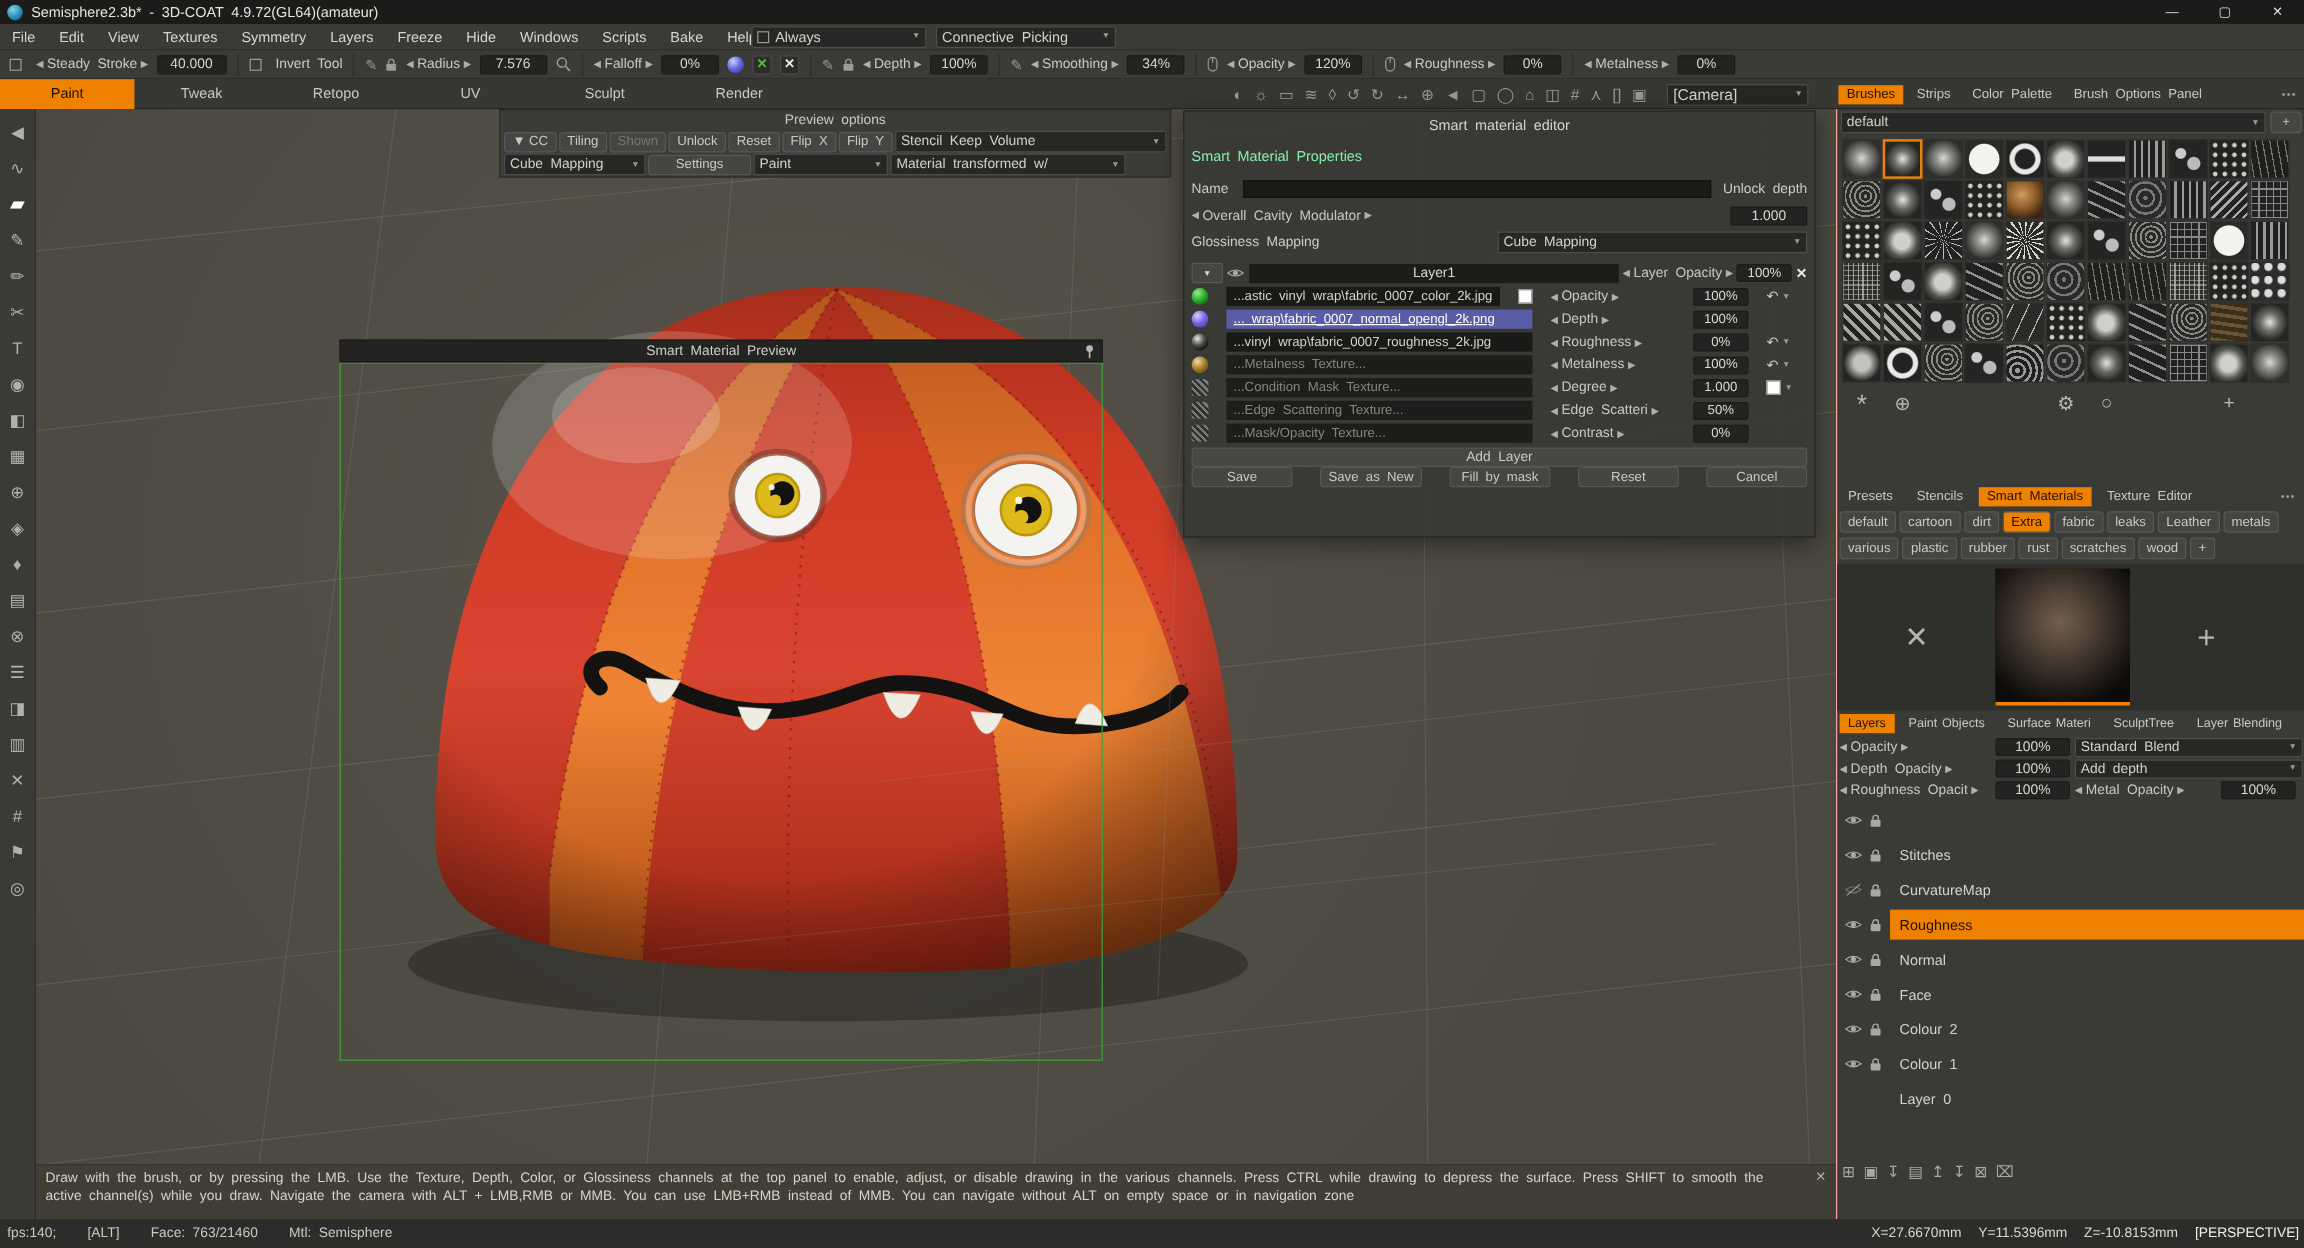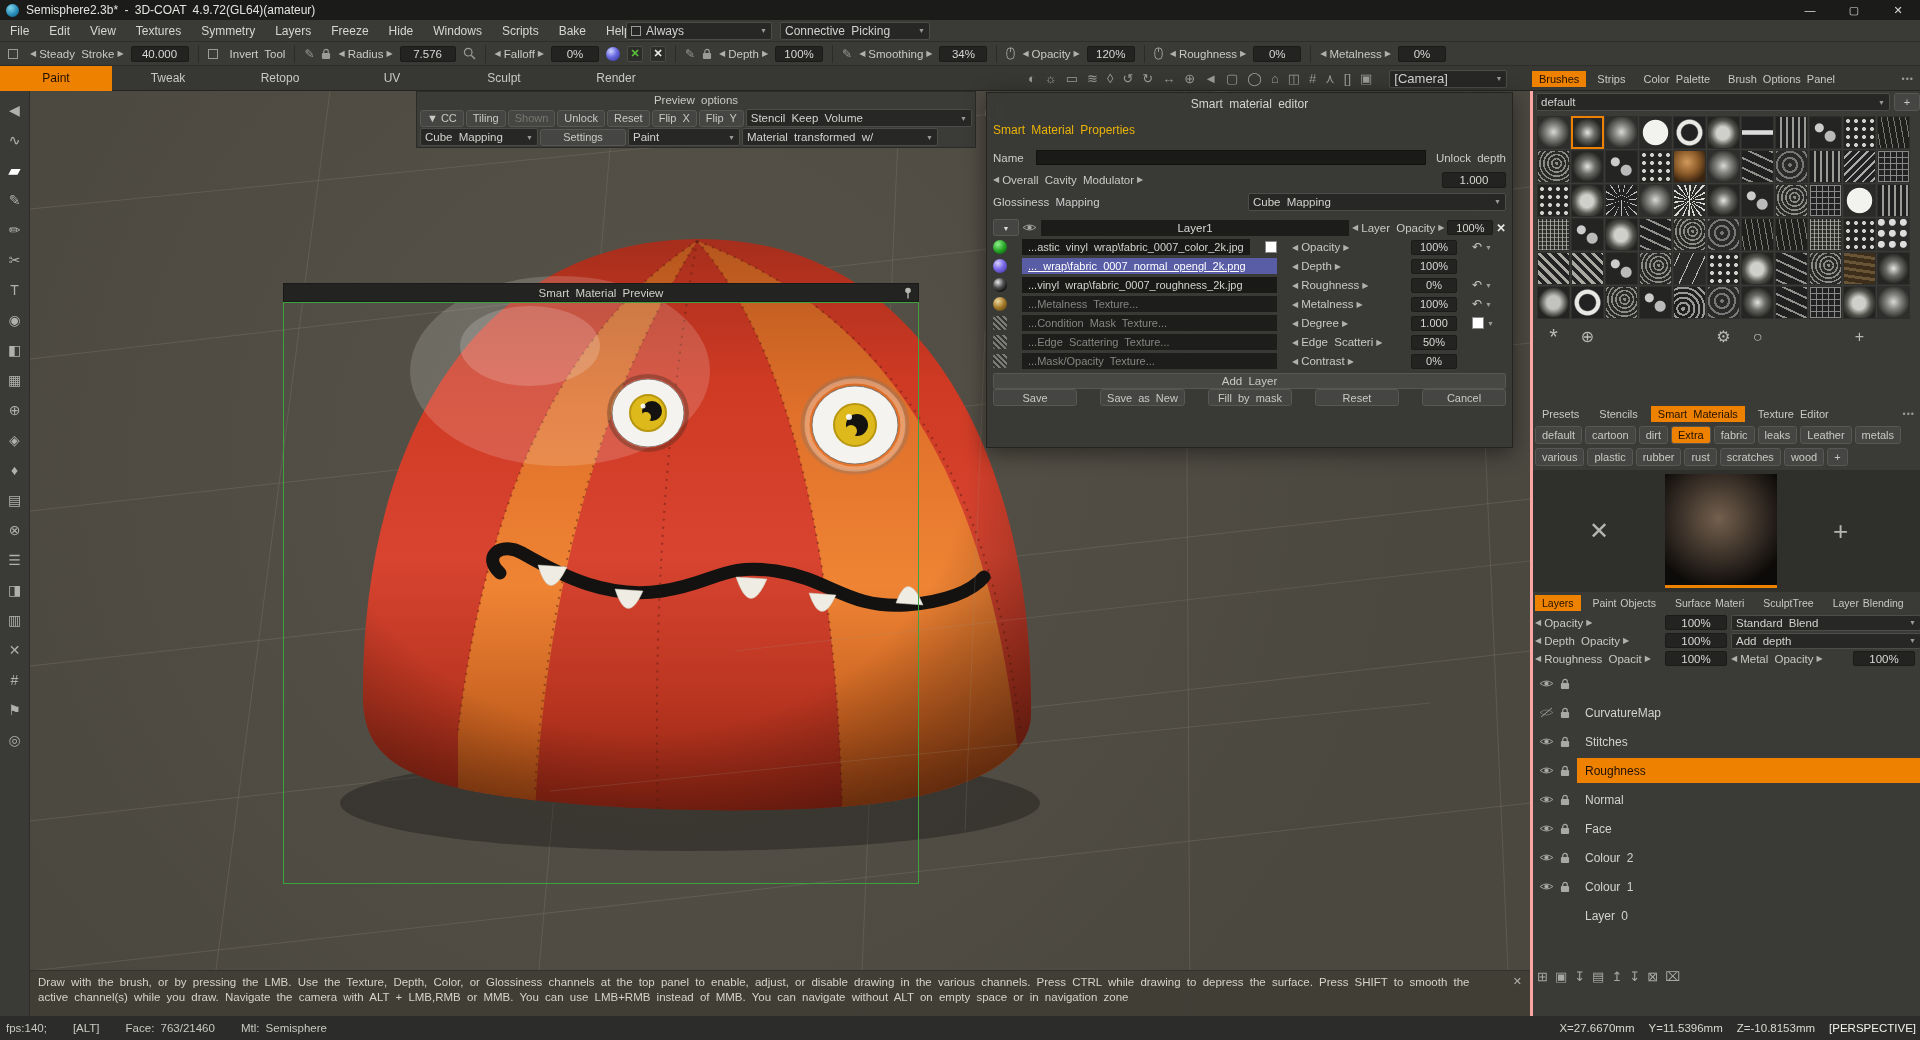--- a/index.html
+++ b/index.html
@@ -83,21 +83,21 @@
   #pw-title { height:19px; background:#232321; border:1px solid #1a1a18; display:flex; align-items:center;
               justify-content:center; color:#cfcfca; position:relative; }
   #pw-pin { position:absolute; right:5px; top:3px; color:#b8b8b4; }
   #pw-body { height:582px; border:1px solid #3ea33e; }
 
   
   #mat-editor { position:absolute; left:986px; top:92px; width:527px; height:356px;
                 background:rgba(57,57,54,0.97); border:1px solid #232320; box-shadow:0 5px 20px rgba(0,0,0,.45);
                 padding:2px 6px; }
   #me-title { text-align:center; height:18px; line-height:18px; color:#d5d5d0; font-size:12px; }
-  #me-section { margin-top:10px; color:#eab308; font-size:12px; }
+  #me-section { margin-top:10px; color:#86efac; font-size:12px; }
   .me-line { display:flex; align-items:center; margin-top:5px; height:17px; }
   #me-name-input { flex:1; height:15px; background:#1a1a19; border:1px solid #121211; margin:0 10px 0 12px; }
   .me-row { display:flex; align-items:center; height:18px; margin-top:1px; gap:15px; }
   .me-icon { width:14px; height:14px; border-radius:50%; flex:none; }
   .ic-green { background:radial-gradient(circle at 35% 30%, #8ef08a, #1f9e1f 55%, #0a4a0a); }
   .ic-purple { background:radial-gradient(circle at 35% 30%, #d7d0ff, #7a6ae8 45%, #3a2a9a); }
   .ic-dark { background:radial-gradient(circle at 35% 30%, #e8e8e8, #555 40%, #111 75%); }
   .ic-gold { background:radial-gradient(circle at 35% 30%, #f0d9a0, #a07828 50%, #4a3408); }
   .ic-checker { border-radius:2px; background:repeating-linear-gradient(45deg, #7a7a76 0 2px, #333331 2px 4px); }
   .me-label { flex:1; height:16px; line-height:16px; background:#191917; padding-left:6px; color:#d2d2ce;
@@ -114,21 +114,21 @@
   #me-expand { width:26px; height:17px; background:#454543; border:1px solid #575754; border-radius:2px;
                text-align:center; font-size:7px; line-height:17px; color:#ddd; }
   #me-layername { flex:1; height:16px; line-height:16px; background:#1c1c1b; text-align:center; color:#d8d8d4; }
   #me-addlayer { margin-top:3px; height:16px; line-height:15px; text-align:center;
                  background:#474744; border:1px solid #575754; border-radius:2px; color:#c9c9c4; }
   #me-buttons { display:flex; justify-content:space-between; }
   #me-buttons .btn { min-width:84px; }
 
   
   #right-panel { position:absolute; left:1530px; top:91px; width:390px; height:925px; background:#3a3a37;
-                 border-left:3px solid #fca5a5; }
+                 border-left:1px solid #fca5a5; }
   #brush-select-row { position:absolute; left:3px; top:2px; width:384px; height:20px; display:flex; gap:4px; }
   #brush-select { flex:1; }
   #brush-add { width:26px; height:18px; }
   #brush-grid { position:absolute; left:4px; top:25px; width:378px; display:grid;
                 grid-template-columns:repeat(11, 33px); grid-auto-rows:33px; gap:1px; }
   .bcell { background:#232321; border:1px solid #2e2e2c; }
   .bcell.sel { border:2px solid #ee8200; }
   .bcell.glyph { background:transparent; border:none; display:flex; align-items:center; justify-content:center;
                  color:#b8b8b4; font-size:16px; }
   .bcell.blank { background:transparent; border:none; }
@@ -888,46 +888,46 @@
           <span class="lr-lock">
             <svg width="10" height="12" viewBox="0 0 11 13">
               <rect x="1" y="5.5" width="9" height="6.5" rx="1" fill="currentColor"></rect>
               <path d="M3 5.5 V4 a2.5 2.5 0 0 1 5 0 V5.5" fill="none" stroke="currentColor" stroke-width="1.3"></path>
             </svg>
           </span>
         </div>
         <div class="layer-row">
           <span class="lr-eye">
             <svg width="15" height="11" viewBox="0 0 16 12">
-              <path d="M1 6 Q8 0.5 15 6 Q8 11.5 1 6 Z" fill="none" stroke="currentColor" opacity="0.5"></path>
-              <line x1="2" y1="11" x2="14" y2="1" stroke="currentColor"></line>
+              <path d="M1 6 Q8 0.5 15 6 Q8 11.5 1 6 Z" fill="none" stroke="currentColor"></path>
+              <circle cx="8" cy="6" r="2.3" fill="currentColor"></circle>
             </svg>
           </span>
           <span class="lr-lock">
             <svg width="10" height="12" viewBox="0 0 11 13">
               <rect x="1" y="5.5" width="9" height="6.5" rx="1" fill="currentColor"></rect>
               <path d="M3 5.5 V4 a2.5 2.5 0 0 1 5 0 V5.5" fill="none" stroke="currentColor" stroke-width="1.3"></path>
             </svg>
           </span>
-          <span class="lr-name">CurvatureMap</span>
+          <span class="lr-name">Stitches</span>
         </div>
         <div class="layer-row">
           <span class="lr-eye">
             <svg width="15" height="11" viewBox="0 0 16 12">
-              <path d="M1 6 Q8 0.5 15 6 Q8 11.5 1 6 Z" fill="none" stroke="currentColor"></path>
-              <circle cx="8" cy="6" r="2.3" fill="currentColor"></circle>
+              <path d="M1 6 Q8 0.5 15 6 Q8 11.5 1 6 Z" fill="none" stroke="currentColor" opacity="0.5"></path>
+              <line x1="2" y1="11" x2="14" y2="1" stroke="currentColor"></line>
             </svg>
           </span>
           <span class="lr-lock">
             <svg width="10" height="12" viewBox="0 0 11 13">
               <rect x="1" y="5.5" width="9" height="6.5" rx="1" fill="currentColor"></rect>
               <path d="M3 5.5 V4 a2.5 2.5 0 0 1 5 0 V5.5" fill="none" stroke="currentColor" stroke-width="1.3"></path>
             </svg>
           </span>
-          <span class="lr-name">Stitches</span>
+          <span class="lr-name">CurvatureMap</span>
         </div>
         <div class="layer-row sel">
           <span class="lr-eye">
             <svg width="15" height="11" viewBox="0 0 16 12">
               <path d="M1 6 Q8 0.5 15 6 Q8 11.5 1 6 Z" fill="none" stroke="currentColor"></path>
               <circle cx="8" cy="6" r="2.3" fill="currentColor"></circle>
             </svg>
           </span>
           <span class="lr-lock">
             <svg width="10" height="12" viewBox="0 0 11 13">

